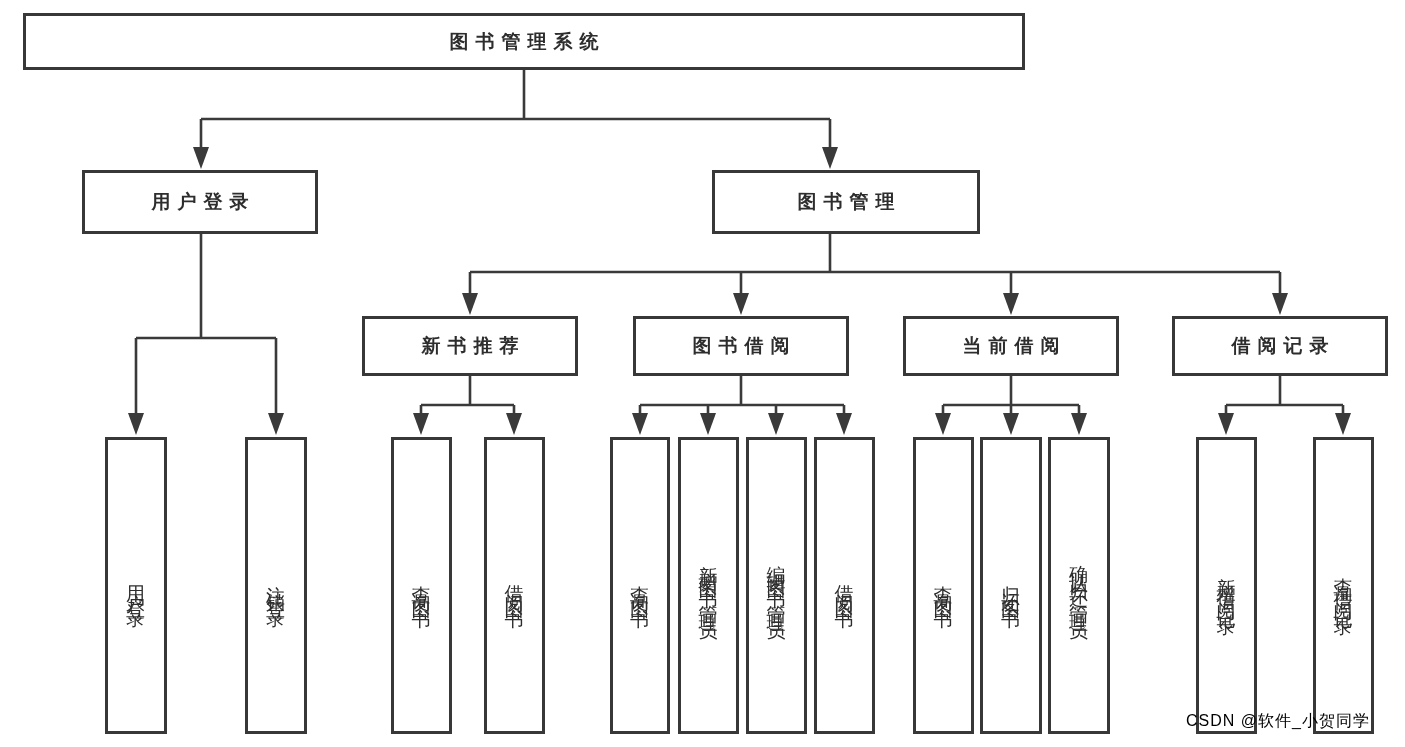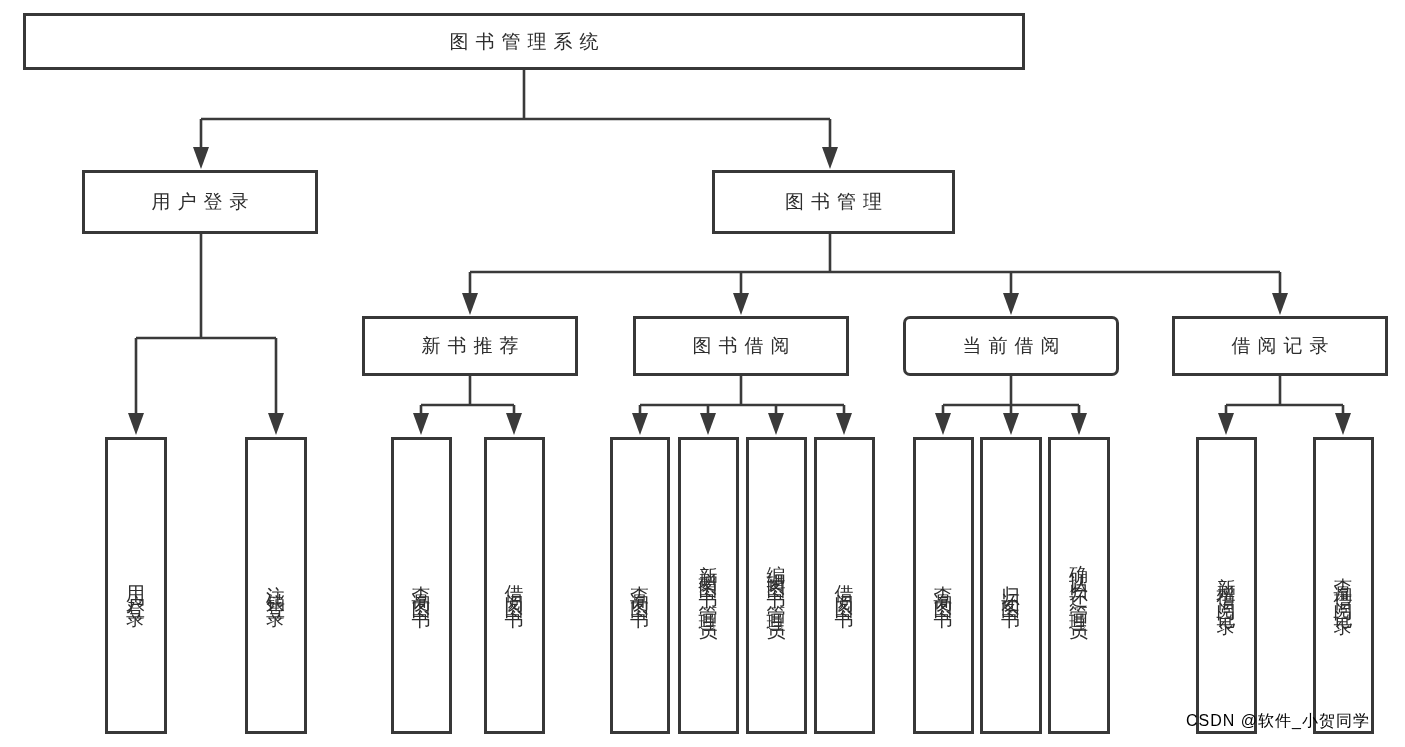--- a/index.html
+++ b/index.html
@@ -30,20 +30,21 @@
     display: flex;
     align-items: center;
     justify-content: center;
     color: #2d2d2d;
   }
   .hbox span {
     font-size: 19px;
     letter-spacing: 7px;
     margin-right: -7px; 
     white-space: nowrap;
+    font-weight: bold;
   }
   .leaf {
     writing-mode: vertical-rl;
     text-orientation: mixed;
   }
   .leaf span {
     font-size: 19px;
     letter-spacing: 8px;
     line-height: 1;
     white-space: nowrap;
@@ -104,31 +105,31 @@
     </g>
   </svg>
 
   <div class="box hbox" style="left:23px; top:13px; width:1002px; height:57px;">
     <span>图书管理系统</span>
   </div>
 
   <div class="box hbox" style="left:82px; top:170px; width:236px; height:64px;">
     <span>用户登录</span>
   </div>
-  <div class="box hbox" style="left:712px; top:170px; width:243px; height:64px;">
+  <div class="box hbox" style="left:712px; top:170px; width:268px; height:64px;">
     <span>图书管理</span>
   </div>
 
   <div class="box hbox" style="left:362px; top:316px; width:216px; height:60px;">
     <span>新书推荐</span>
   </div>
   <div class="box hbox" style="left:633px; top:316px; width:216px; height:60px;">
     <span>图书借阅</span>
   </div>
-  <div class="box hbox" style="left:903px; top:316px; width:216px; height:60px;border-radius:7px;">
+  <div class="box hbox" style="left:903px; top:316px; width:216px; height:60px;">
     <span>当前借阅</span>
   </div>
   <div class="box hbox" style="left:1172px; top:316px; width:216px; height:60px;">
     <span>借阅记录</span>
   </div>
 
   <div class="box leaf" style="left:105px; top:437px; width:62px; height:297px;">
     <span>用户登录</span>
   </div>
   <div class="box leaf" style="left:245px; top:437px; width:62px; height:297px;">

